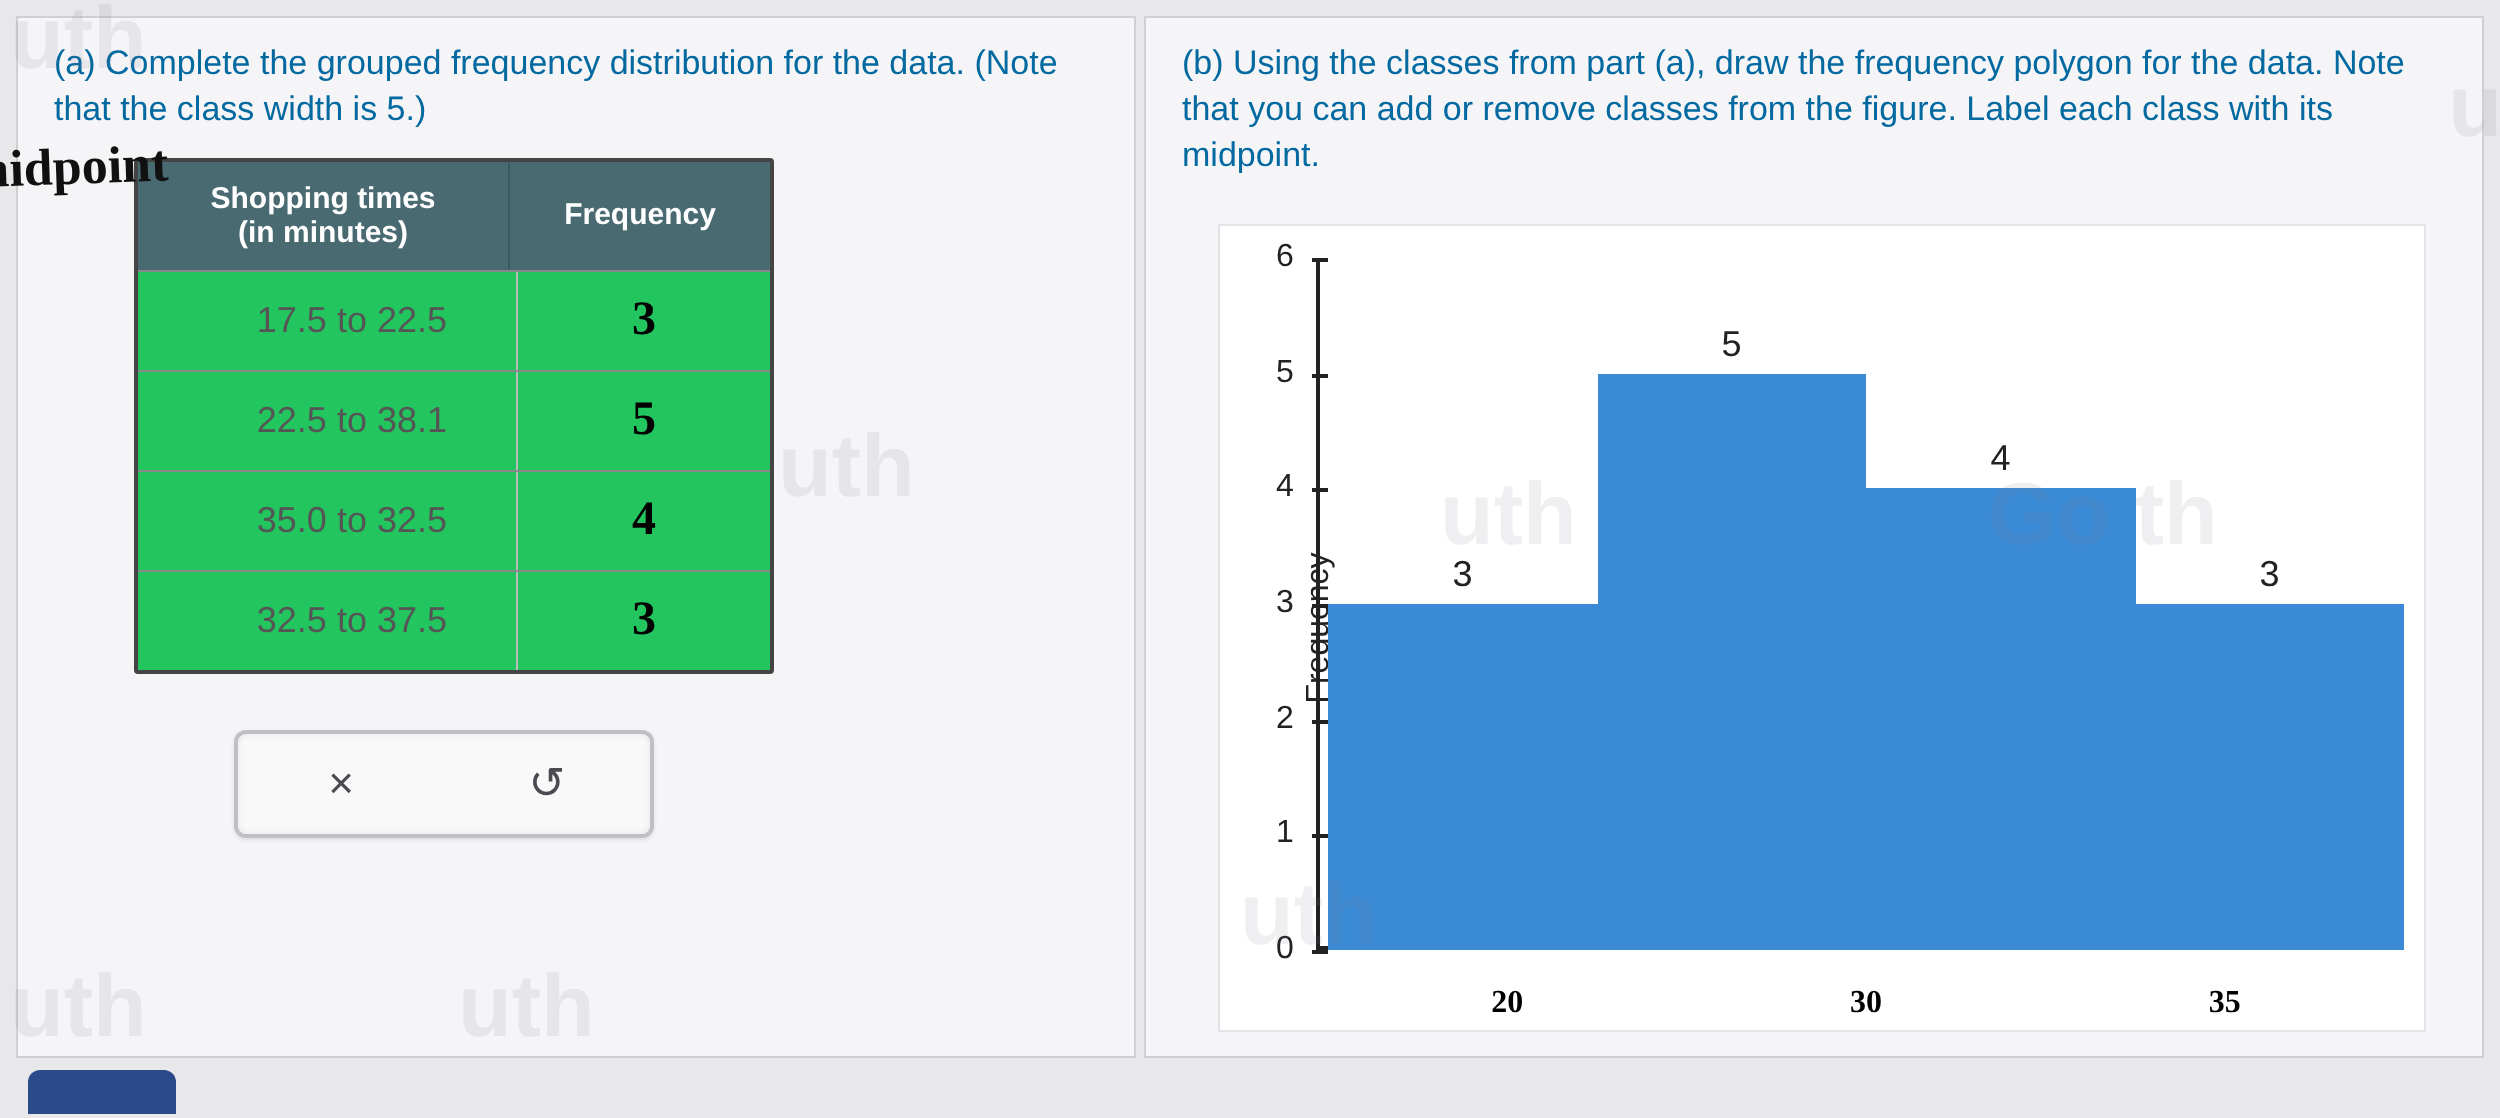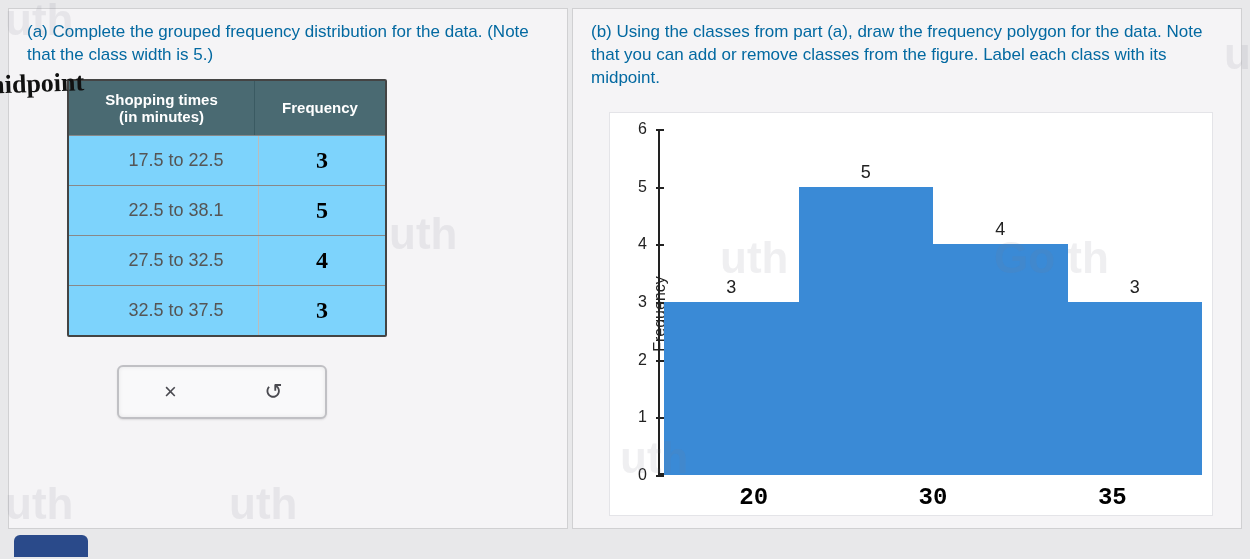--- a/index.html
+++ b/index.html
@@ -49,21 +49,21 @@
       font-family: 'Brush Script MT', cursive;
       font-size: 26px;
       font-weight: 600;
       color: #111;
       transform: rotate(-2deg);
     }
     .freq-table {
       margin-left: 40px;
       width: 320px;
       border: 2px solid #444;
-      background: #7dd3fc;
+      background: #22c55e;
       border-radius: 2px;
     }
     .freq-header {
       display: flex;
       background: #4a6a72;
       color: #fff;
       font-weight: bold;
       font-size: 15px;
       text-align: center;
       height: 54px;
@@ -168,22 +168,22 @@
       margin-bottom: 4px;
     }
     .bar-rect {
       background: #3a8ad6;
       width: 100%;
     }
     .x-labels {
       position: absolute;
       left: 54px; right: 10px; bottom: 4px;
       display: flex;
-      font-family: Liberation Mono, monospace;
-      font-size: 24px;
+      font-family: Liberation Serif, serif;
+      font-size: 16px;
       font-weight: 600;
     }
     .x-labels div { flex:1; text-align:center; }
     .watermark {
       position: absolute;
       font-size: 44px;
       font-weight: 700;
       color: rgba(120,120,140,0.12);
       user-select: none;
       pointer-events: none;
@@ -215,21 +215,21 @@
       </div>
       <div class="freq-row">
         <div class="c1">17.5 to 22.5</div>
         <div class="c2">3</div>
       </div>
       <div class="freq-row">
         <div class="c1">22.5 to 38.1</div>
         <div class="c2">5</div>
       </div>
       <div class="freq-row">
-        <div class="c1">27.5 to 32.5</div>
+        <div class="c1">35.0 to 32.5</div>
         <div class="c2">4</div>
       </div>
       <div class="freq-row">
         <div class="c1">32.5 to 37.5</div>
         <div class="c2">3</div>
       </div>
     </div>
 
     <div class="button-bar">
       <span class="btn-icon">

